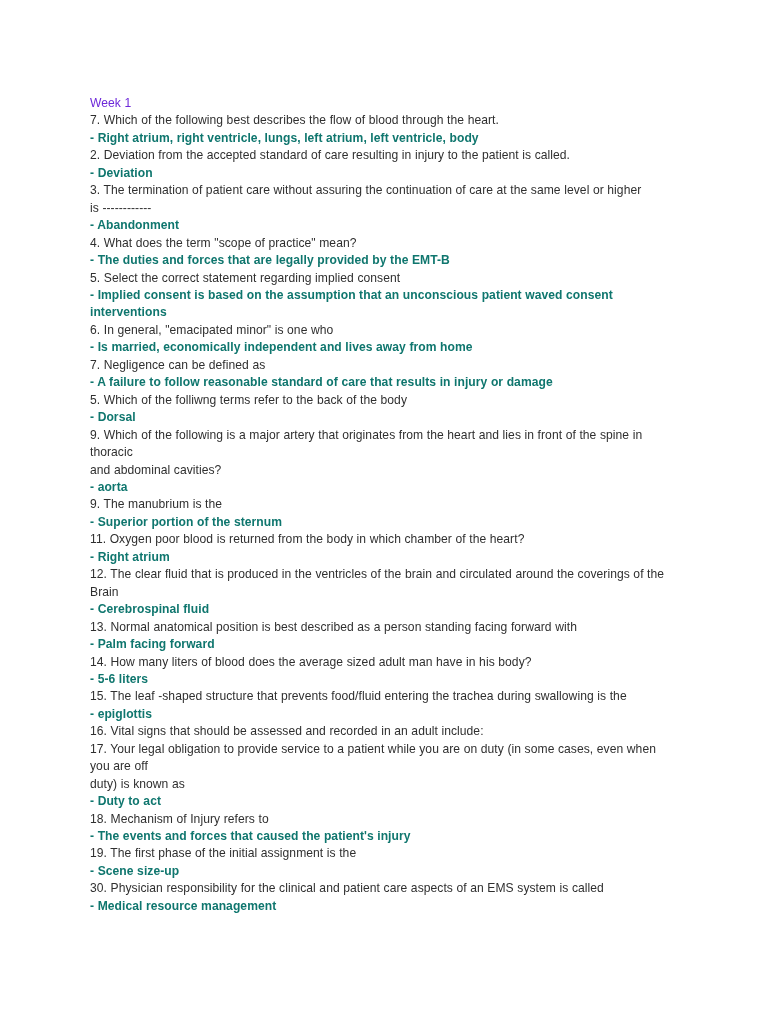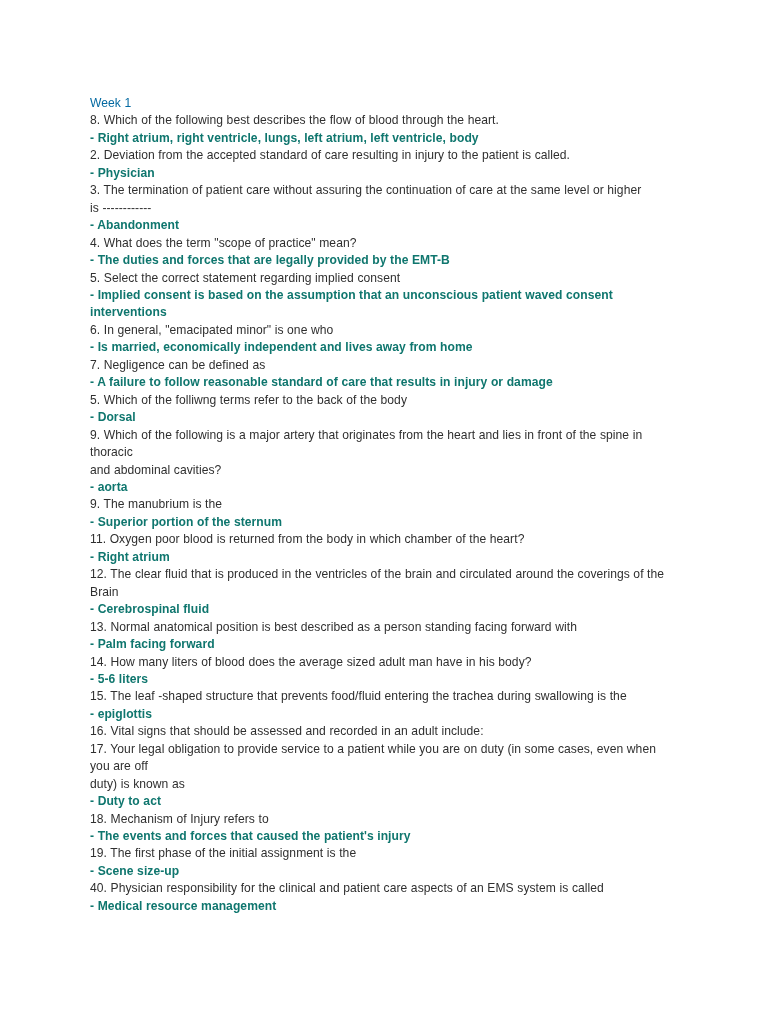--- a/index.html
+++ b/index.html
@@ -29,42 +29,42 @@
   .line {
     font-size: 12.1px;
     line-height: 17.45px;
     color: #2b2b2b;
     letter-spacing: 0.005em;
     text-align: left;
     word-spacing: 0.01em;
     white-space: normal;
   }
   .line.heading {
-    color: #0369a1;
+    color: #6d28d9;
     font-weight: 400;
   }
   .line.question {
     font-weight: 400;
     color: #2f2f2f;
   }
   .line.answer {
     font-weight: 700;
     color: #0f766e;
   }
 </style>
 </head>
 <body>
 
 <div class="page">
   <div class="doc-body">
       <div class="line heading">Week 1</div>
-      <div class="line question">8. Which of the following best describes the flow of blood through the heart.</div>
+      <div class="line question">7. Which of the following best describes the flow of blood through the heart.</div>
       <div class="line answer">- Right atrium, right ventricle, lungs, left atrium, left ventricle, body</div>
       <div class="line question">2. Deviation from the accepted standard of care resulting in injury to the patient is called.</div>
-      <div class="line answer">- Physician</div>
+      <div class="line answer">- Deviation</div>
       <div class="line question">3. The termination of patient care without assuring the continuation of care at the same level or higher</div>
       <div class="line question">is ------------</div>
       <div class="line answer">- Abandonment</div>
       <div class="line question">4. What does the term "scope of practice" mean?</div>
       <div class="line answer">- The duties and forces that are legally provided by the EMT-B</div>
       <div class="line question">5. Select the correct statement regarding implied consent</div>
       <div class="line answer">- Implied consent is based on the assumption that an unconscious patient waved consent interventions</div>
       <div class="line question">6. In general, "emacipated minor" is one who</div>
       <div class="line answer">- Is married, economically independent and lives away from home</div>
       <div class="line question">7. Negligence can be defined as</div>
@@ -87,16 +87,16 @@
       <div class="line question">15. The leaf -shaped structure that prevents food/fluid entering the trachea during swallowing is the</div>
       <div class="line answer">- epiglottis</div>
       <div class="line question">16. Vital signs that should be assessed and recorded in an adult include:</div>
       <div class="line question">17. Your legal obligation to provide service to a patient while you are on duty (in some cases, even when you are off</div>
       <div class="line question">duty) is known as</div>
       <div class="line answer">- Duty to act</div>
       <div class="line question">18. Mechanism of Injury refers to</div>
       <div class="line answer">- The events and forces that caused the patient's injury</div>
       <div class="line question">19. The first phase of the initial assignment is the</div>
       <div class="line answer">- Scene size-up</div>
-      <div class="line question">40. Physician responsibility for the clinical and patient care aspects of an EMS system is called</div>
+      <div class="line question">30. Physician responsibility for the clinical and patient care aspects of an EMS system is called</div>
       <div class="line answer">- Medical resource management</div>
     </div>
 </div>
 
 </body></html>

